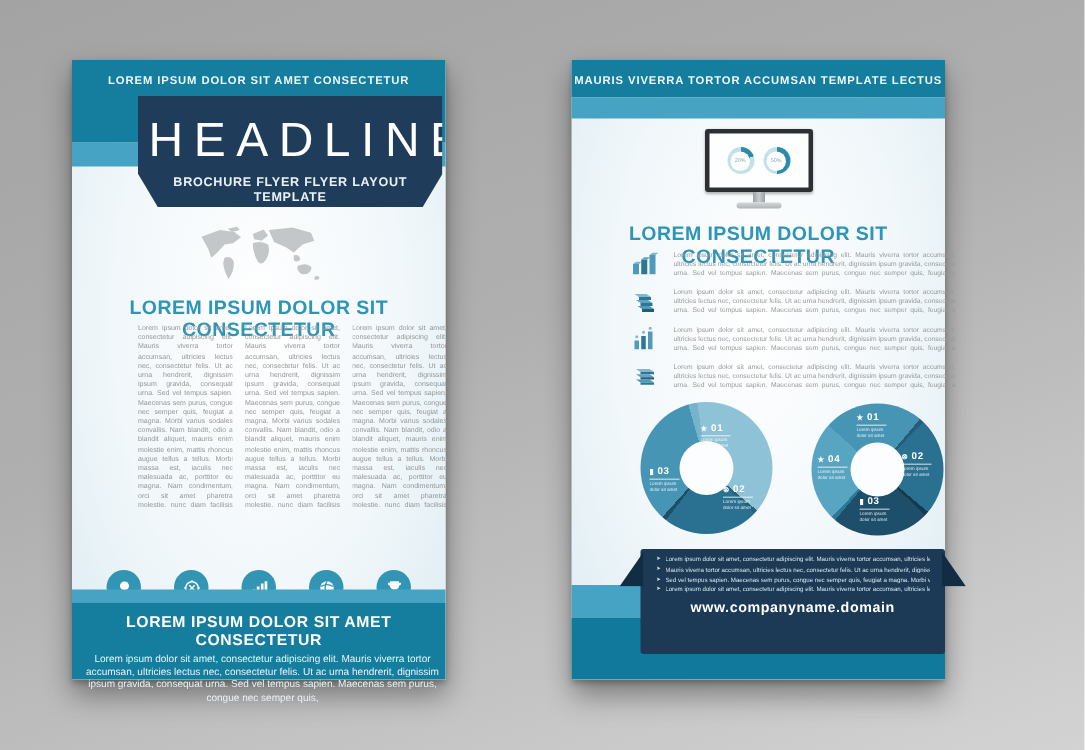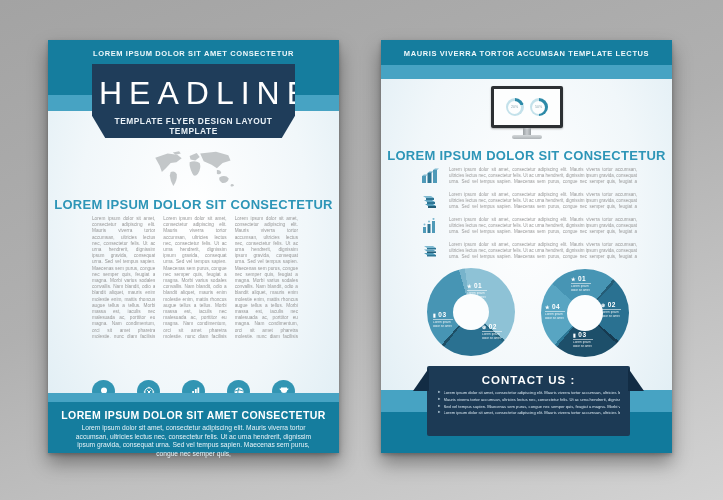--- a/index.html
+++ b/index.html
@@ -3,21 +3,21 @@
 <meta charset="utf-8">
 <style>
   * { margin:0; padding:0; box-sizing:border-box; }
   html,body { width:723px; height:500px; overflow:hidden; }
   body {
     font-family:"Liberation Sans", sans-serif;
     background:linear-gradient(160deg,#a3a3a3 0%,#b0b0b0 45%,#d3d3d3 100%);
     position:relative;
   }
   .page {
-    position:absolute; top:40px; width:291px; height:413px;
+    position:absolute; top:40px; width:249px; height:413px;
     background:radial-gradient(ellipse at 50% 42%, #ffffff 0%, #f1f7fa 55%, #ddecf3 100%);
     box-shadow:0 10px 18px rgba(0,0,0,.38), 0 2px 4px rgba(0,0,0,.25);
   }
   .page-left { left:48px; }
   .page-right { left:381px; }
 
   .bar-dark { position:absolute; left:0; width:100%; background:#157d9e; }
   .bar-light { position:absolute; left:0; width:100%; background:#47a3c3; }
   .topbar-text {
     position:absolute; left:0; top:9px; width:100%; text-align:center;
@@ -141,21 +141,21 @@
 </head>
 <body>
 
 <div class="page page-left">
   <div class="bar-light lp-lightstrip"></div>
   <div class="bar-dark lp-header">
     <div class="topbar-text">LOREM IPSUM DOLOR SIT AMET CONSECTETUR</div>
   </div>
   <div class="headline-banner">
     <div class="headline-title">HEADLINE</div>
-    <div class="headline-sub">TEMPLATE FLYER DESIGN LAYOUT TEMPLATE</div>
+    <div class="headline-sub">BROCHURE FLYER FLYER LAYOUT TEMPLATE</div>
   </div>
 
   <svg class="worldmap" viewBox="0 0 200 100">
     <g fill="#c3c7c9">
       <path d="M12,20 L40,10 L62,13 L72,21 L60,30 L47,32 L36,44 L27,52 L22,38 Z"></path>
       <path d="M52,8 L66,5 L70,10 L58,13 Z"></path>
       <path d="M47,52 Q57,48 61,58 Q62,72 53,84 Q46,72 45,60 Z"></path>
       <path d="M90,16 L106,9 L113,18 L103,26 L92,24 Z"></path>
       <path d="M90,30 Q103,25 113,32 Q117,44 109,56 Q101,66 96,55 Q89,41 90,30 Z"></path>
       <path d="M114,10 L150,6 L178,14 L183,26 L165,32 L152,44 L140,36 L122,28 Z"></path>
@@ -339,33 +339,33 @@
       <div class="seg-line">dolor sit amet</div>
     </div>
   </div>
 
   <div class="bar-light rp-contact-strip"></div>
   <div class="bar-dark rp-bottom"></div>
 
   <div class="contact-box">
     <div class="wing wing-l"></div>
     <div class="wing wing-r"></div>
-    <div class="contact-title">CONTACT US :</div>
     <div class="contact-bullets">
       <div class="cb-row">
         <span class="cb-marker">➤</span>
         <span class="cb-text">Lorem ipsum dolor sit amet, consectetur adipiscing elit. Mauris viverra tortor accumsan, ultricies lectus nec, consectetur felis.</span>
       </div>
       <div class="cb-row">
         <span class="cb-marker">➤</span>
         <span class="cb-text">Mauris viverra tortor accumsan, ultricies lectus nec, consectetur felis. Ut ac urna hendrerit, dignissim ipsum gravida, consequat</span>
       </div>
       <div class="cb-row">
         <span class="cb-marker">➤</span>
         <span class="cb-text">Sed vel tempus sapien. Maecenas sem purus, congue nec semper quis, feugiat a magna. Morbi varius sodales convallis. Nam</span>
       </div>
       <div class="cb-row">
         <span class="cb-marker">➤</span>
         <span class="cb-text">Lorem ipsum dolor sit amet, consectetur adipiscing elit. Mauris viverra tortor accumsan, ultricies lectus nec, consectetur felis.</span>
       </div>
     </div>
+    <div class="contact-site">www.companyname.domain</div>
   </div>
 </div>
 
 </body></html>

